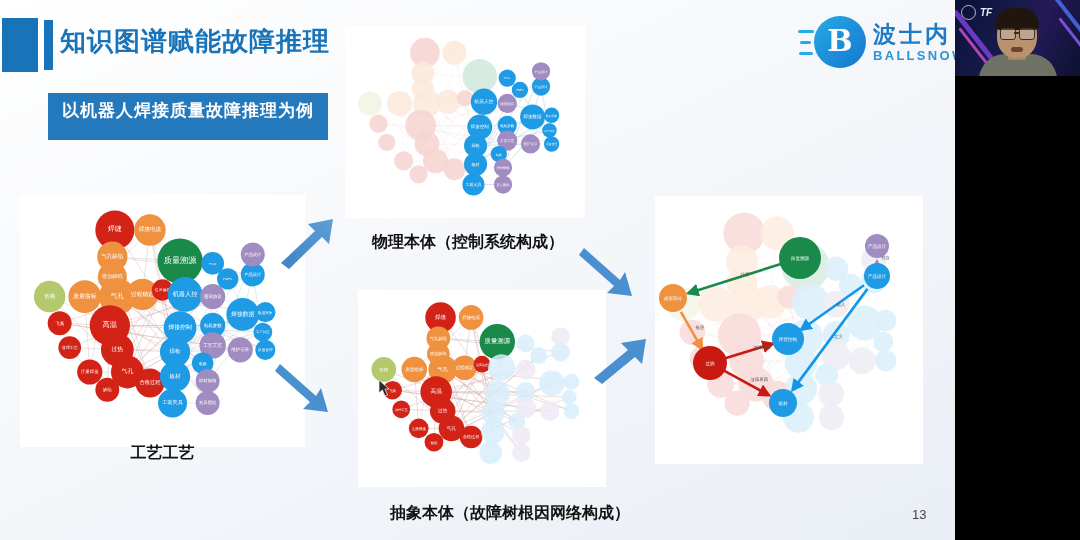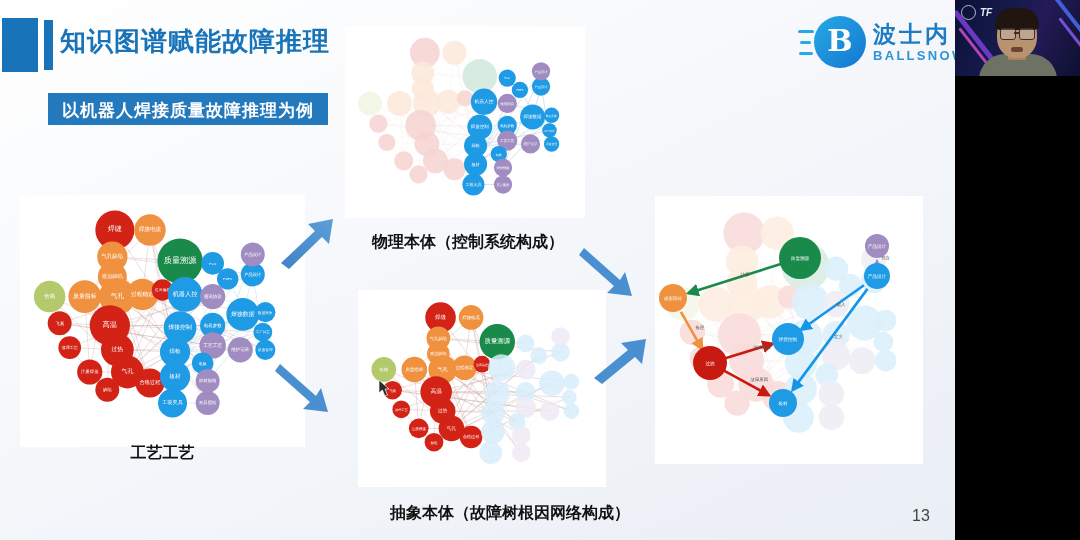--- a/index.html
+++ b/index.html
@@ -14,21 +14,21 @@
   
   #slide{position:absolute;left:0;top:0;width:1043px;height:540px;overflow:hidden;
     background:linear-gradient(155deg,#ffffff 0%,#f6f8fb 40%,#e9eef5 100%);}
 
   
   .title-sq{position:absolute;left:2px;top:18px;width:36px;height:54px;background:#1873b8;}
   .title-bar{position:absolute;left:44px;top:20px;width:9px;height:50px;background:#1873b8;}
   .title-txt{position:absolute;left:60px;top:24px;font-size:26px;font-weight:bold;color:#1873b8;
     letter-spacing:1px;white-space:nowrap;}
   .subtitle{position:absolute;left:48px;top:93px;background:#2479bd;color:#fff;
-    font-size:17px;font-weight:bold;padding:6px 14px 3px 14px;white-space:nowrap;letter-spacing:1px;}
+    font-size:17px;font-weight:bold;padding:6px 14px 18px 14px;white-space:nowrap;letter-spacing:1px;}
 
   
   #logo{position:absolute;left:795:px;top:16px;display:flex;align-items:center;}
   #logo{left:798px;top:16px;}
   .logo-mark{position:relative;width:52px;height:52px;border-radius:50%;
     background:linear-gradient(135deg,#27a9e6 0%,#1477cf 100%);
     display:flex;align-items:center;justify-content:center;}
   .logo-mark .b{color:#fff;font-size:30px;font-weight:bold;font-family:"DejaVu Serif",serif;
     line-height:1;transform:translateY(-1px);}
   .logo-dash{position:absolute;background:#27a9e6;height:3px;border-radius:2px;}
@@ -47,21 +47,21 @@
     line-height:1.25;}
   #cap-equipment{left:55px;top:443px;width:215px;}
   #cap-physical{left:368px;top:232px;width:200px;}
   #cap-abstract{left:360px;top:503px;width:300px;}
   #cap-result{left:680px;top:471px;width:215px;}
 
   
   .bigarrow{position:absolute;}
 
   
-  #pageno{position:absolute;left:912px;top:507px;font-size:16px;color:#444;text-align:right;}
+  #pageno{position:absolute;left:912px;top:507px;font-size:13px;color:#444;text-align:right;}
 
   
   #video{position:absolute;left:955px;top:0;width:129px;height:540px;background:#000;overflow:hidden;}
   .vid-cam{position:absolute;left:0;top:0;width:125px;height:76px;overflow:hidden;
     background:linear-gradient(115deg,#0b1038 0%,#151a4a 38%,#241a58 60%,#0c1130 100%);}
   .vid-streak{position:absolute;transform:rotate(52deg);border-radius:3px;opacity:.85;}
   .vid-badge{position:absolute;left:6px;top:5px;display:flex;align-items:center;gap:4px;z-index:5;}
   .vid-badge .seal{width:13px;height:13px;border-radius:50%;border:1.5px solid #cfd6e8;opacity:.85;}
   .vid-badge .tf{color:#e6eaf5;font-size:10px;font-style:italic;font-weight:bold;}
   

